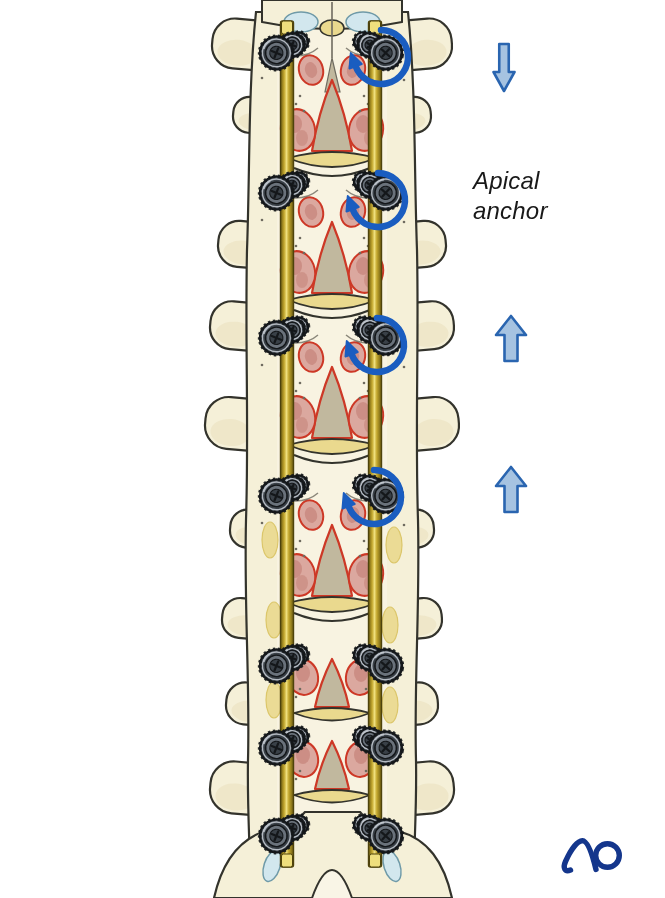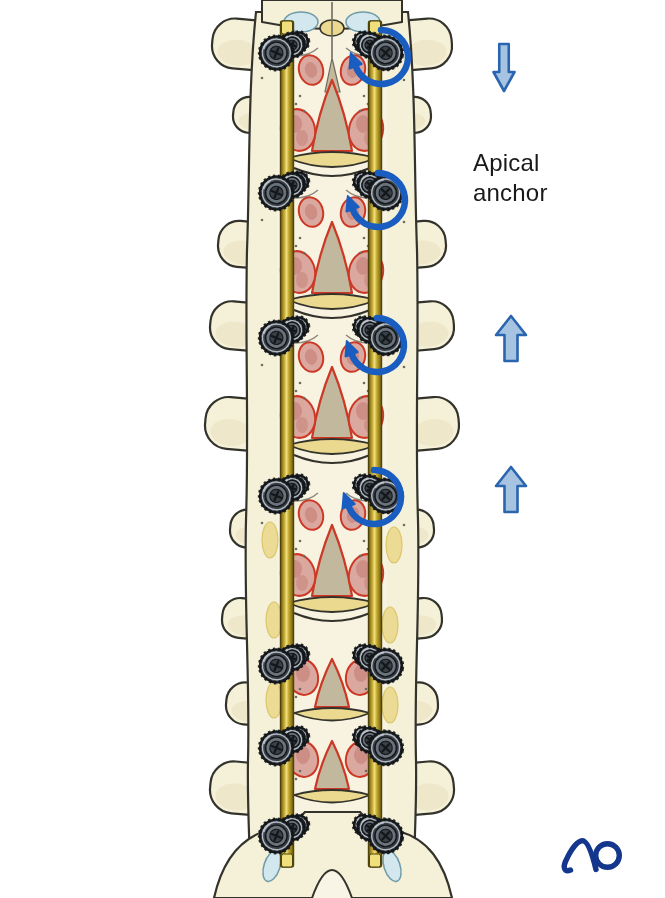--- a/index.html
+++ b/index.html
@@ -590,17 +590,17 @@
         <path d="M 511,316 L 526,335 L 517.5,335 L 517.5,361
          L 504.5,361 L 504.5,335 L 496,335 Z" fill="#a6c3e1" stroke="#2a65b0" stroke-width="2.6" stroke-linejoin="round"></path>
         <path d="M 511,467 L 526,486 L 517.5,486 L 517.5,512
          L 504.5,512 L 504.5,486 L 496,486 Z" fill="#a6c3e1" stroke="#2a65b0" stroke-width="2.6" stroke-linejoin="round"></path>
       </g>
       <g aria-label="AO">
         <path d="M 570.5,870 C 565,872.5 562.5,868 565.5,861.5 C 571,849 577.5,841 582.5,840.6 C 587,840.9 591.5,851 596,869.5" fill="none" stroke="#14368c" stroke-width="5.4" stroke-linecap="round"></path>
         <circle cx="607.5" cy="855.5" r="11.8" fill="none" stroke="#14368c" stroke-width="5.4"></circle>
       </g>
     </svg>
-  <div class="annotation-label" id="apical-label" style="left: 473px; top: 148px;">
+  <div class="annotation-label" id="apical-label" style="left: 473px; top: 166px; font-style: italic;">
     <div>Apical</div>
     <div>anchor</div>
   </div>
 </div>
 
 </body></html>

